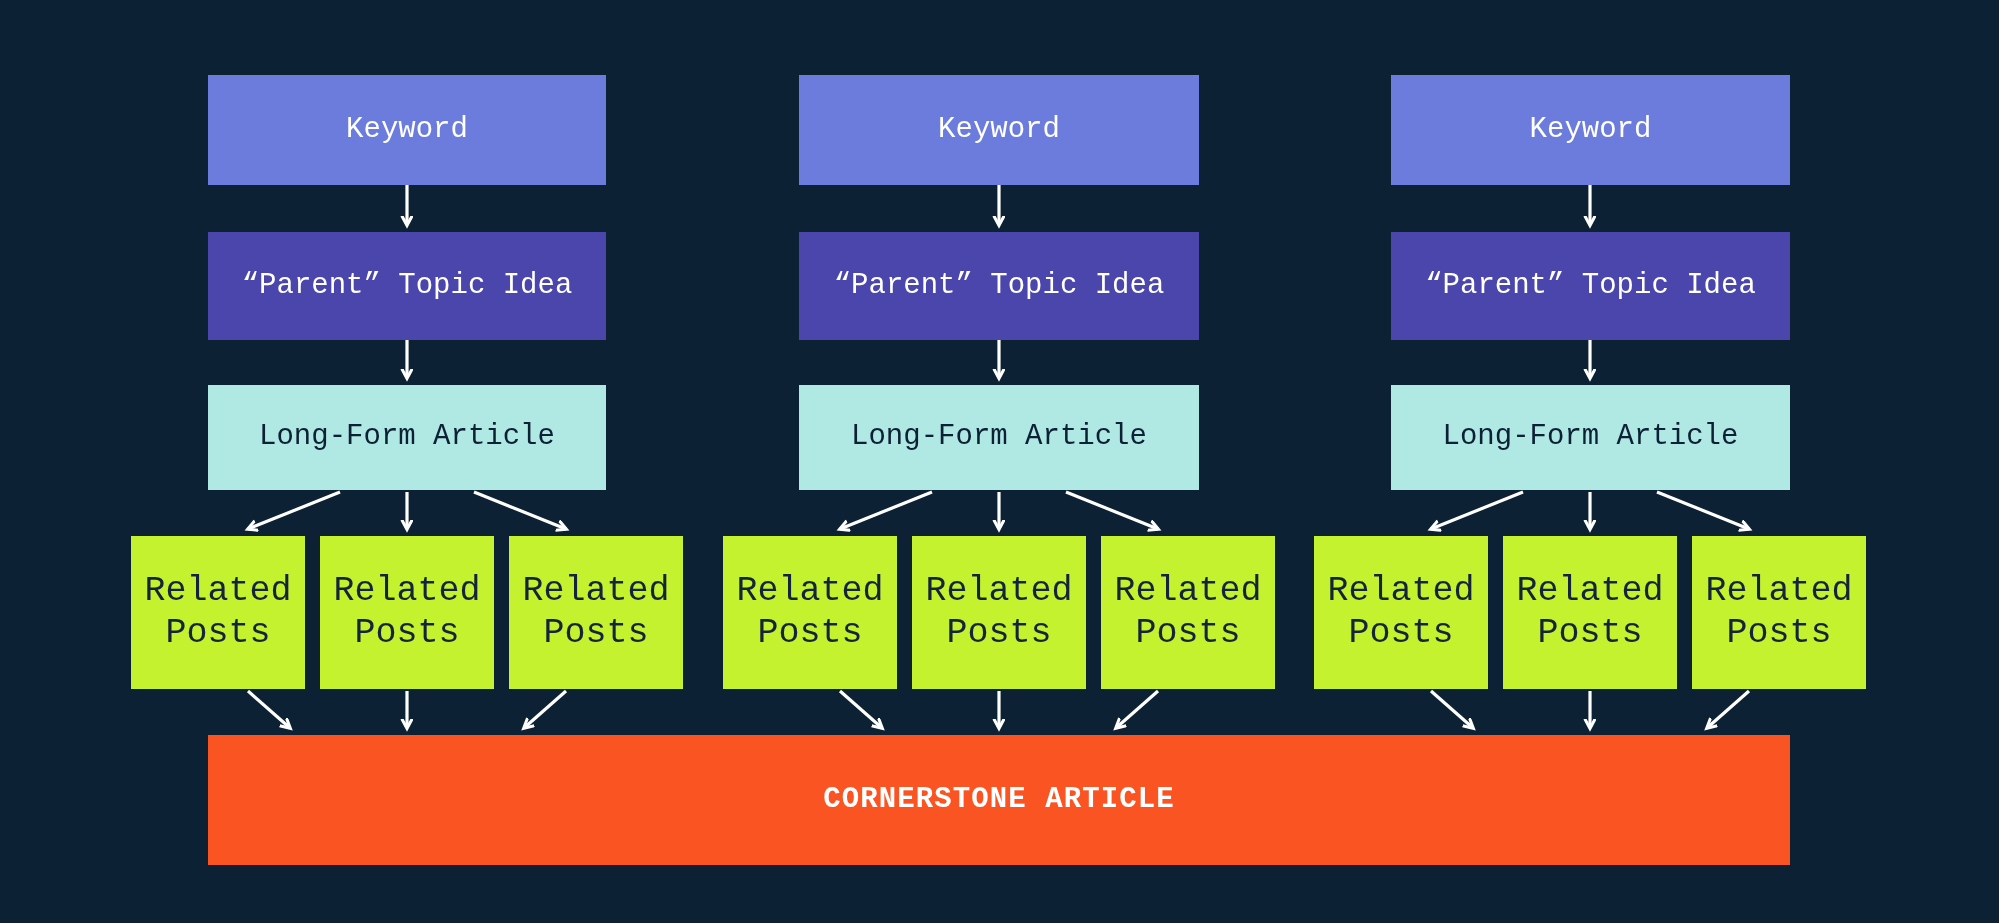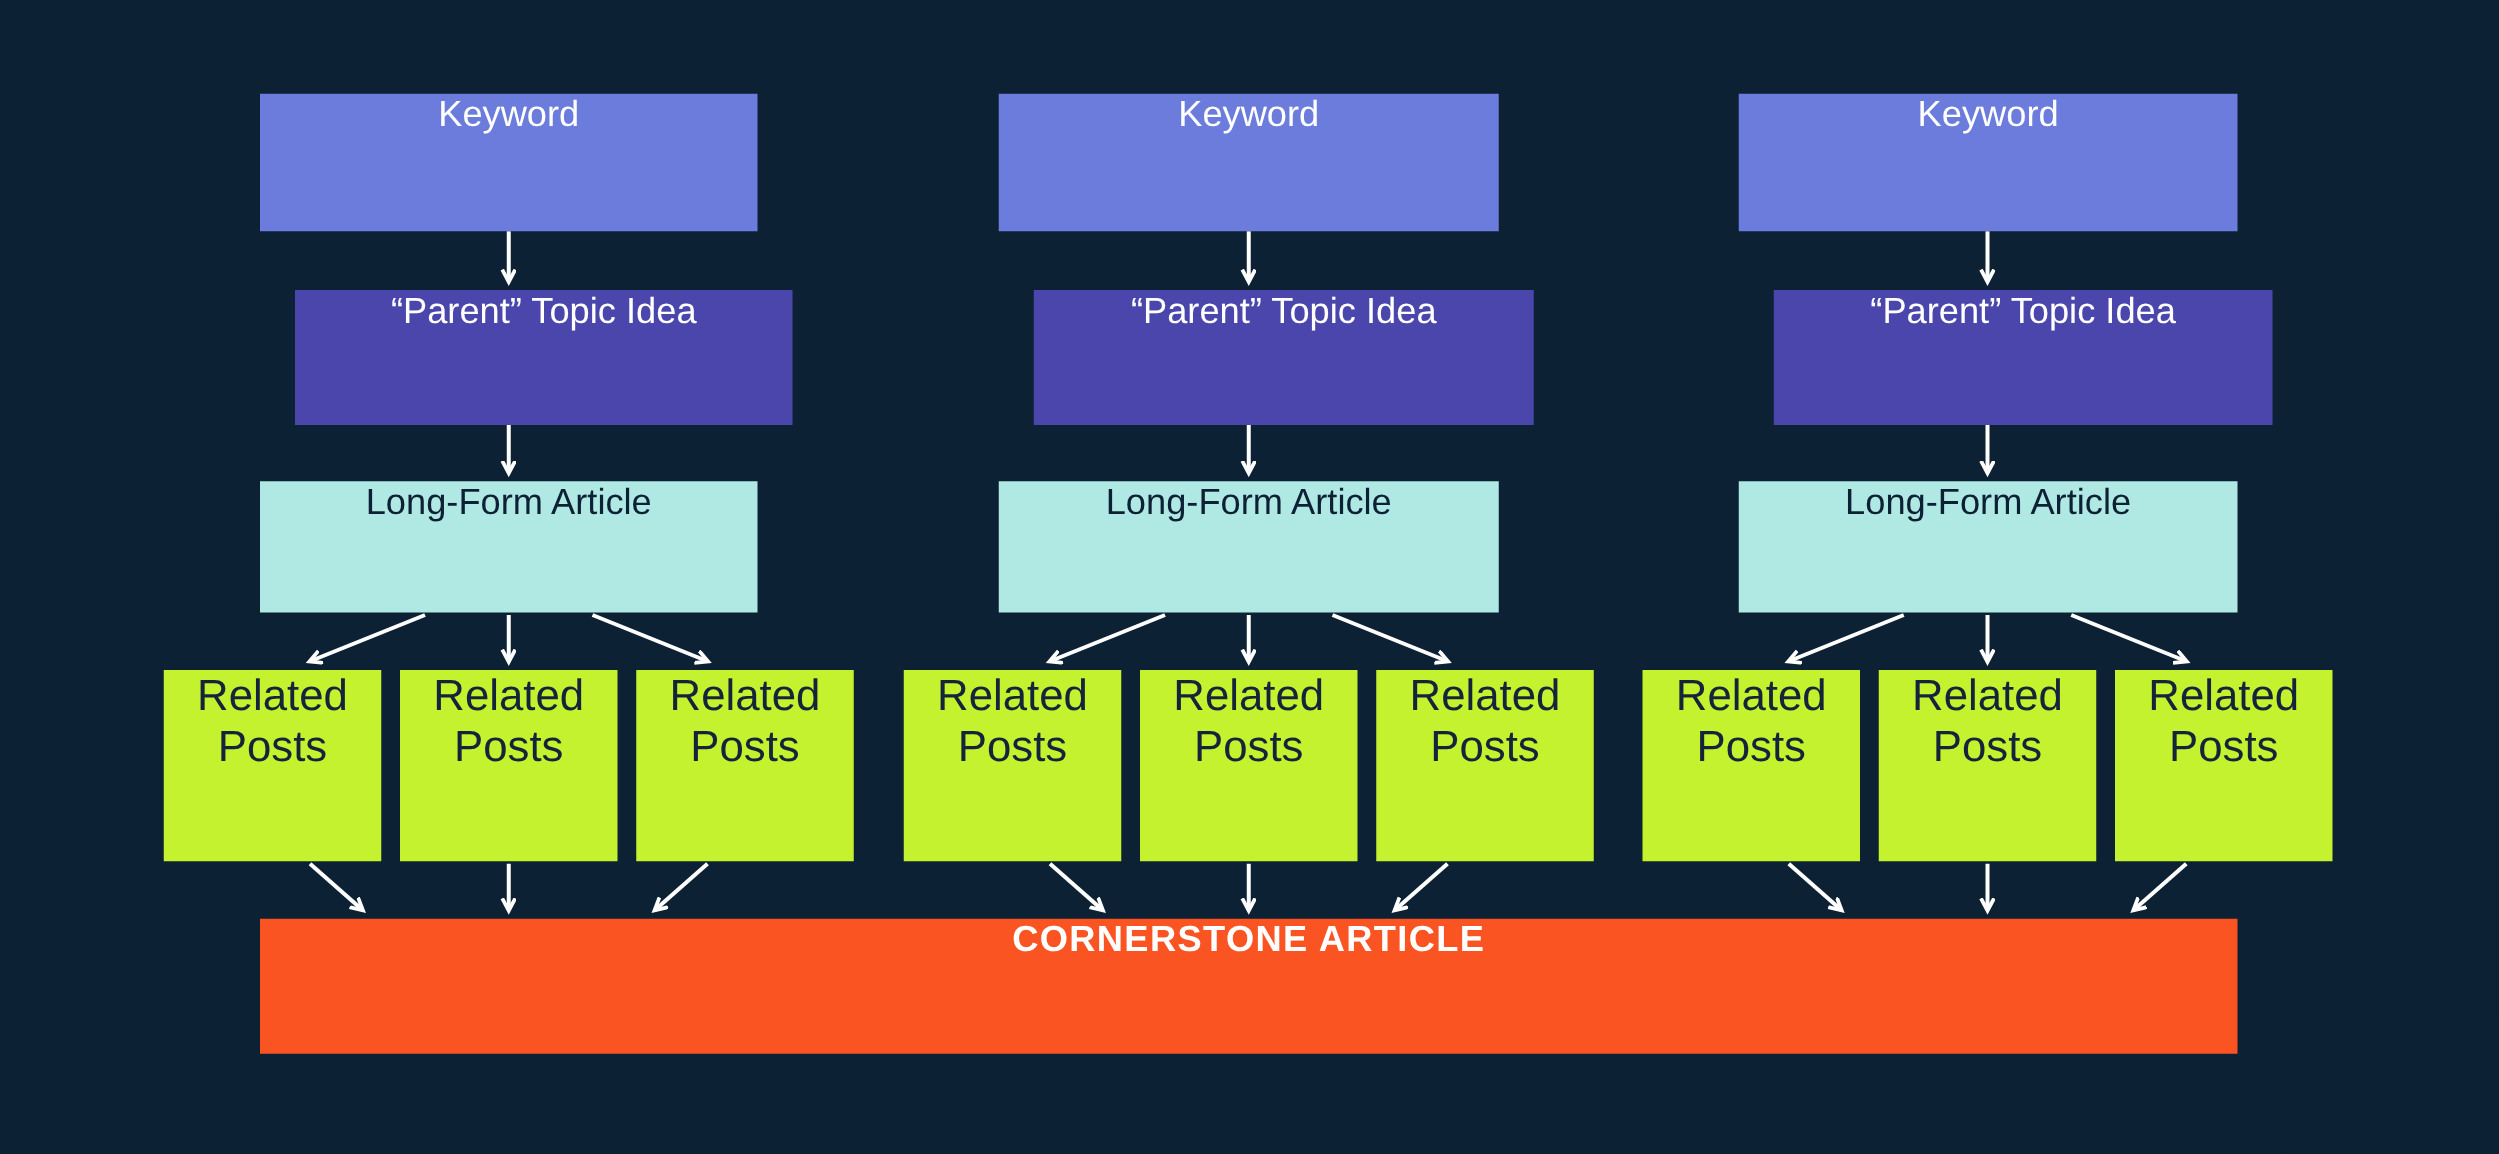--- a/index.html
+++ b/index.html
@@ -23,37 +23,38 @@
     position: absolute;
     left: 0;
     top: 0;
     width: 1999px;
     height: 923px;
     pointer-events: none;
   }
   .node {
     position: absolute;
     display: flex;
+    align-items: center;
     justify-content: center;
     text-align: center;
     box-sizing: border-box;
     line-height: 1.18;
+    font-family: Liberation Mono, monospace;
   }
   .node-keyword {
     background: #6b7cdc;
     color: #ffffff;
     font-size: 29px;
     font-weight: 400;
   }
   .node-parent {
     background: #4a46ab;
     color: #ffffff;
     font-size: 29px;
     font-weight: 400;
-    margin-left: 28px;
   }
   .node-longform {
     background: #b0e8e4;
     color: #0d2135;
     font-size: 29px;
     font-weight: 400;
   }
   .node-related {
     background: #c5f22e;
     color: #14243a;
@@ -173,17 +174,17 @@
   <div class="node node-related" style="left:1314px; top:536px; width:174px; height:153px;">
     <span class="node-label">Related Posts</span>
   </div>
   <div class="node node-related" style="left:1503px; top:536px; width:174px; height:153px;">
     <span class="node-label">Related Posts</span>
   </div>
   <div class="node node-related" style="left:1692px; top:536px; width:174px; height:153px;">
     <span class="node-label">Related Posts</span>
   </div>
 
-  <div class="node node-cornerstone" style="left:208px; top:735px; width:1582px; height:108px;">
+  <div class="node node-cornerstone" style="left:208px; top:735px; width:1582px; height:130px;">
     <span class="node-label">CORNERSTONE ARTICLE</span>
   </div>
 
 </div>
 
 </body></html>

